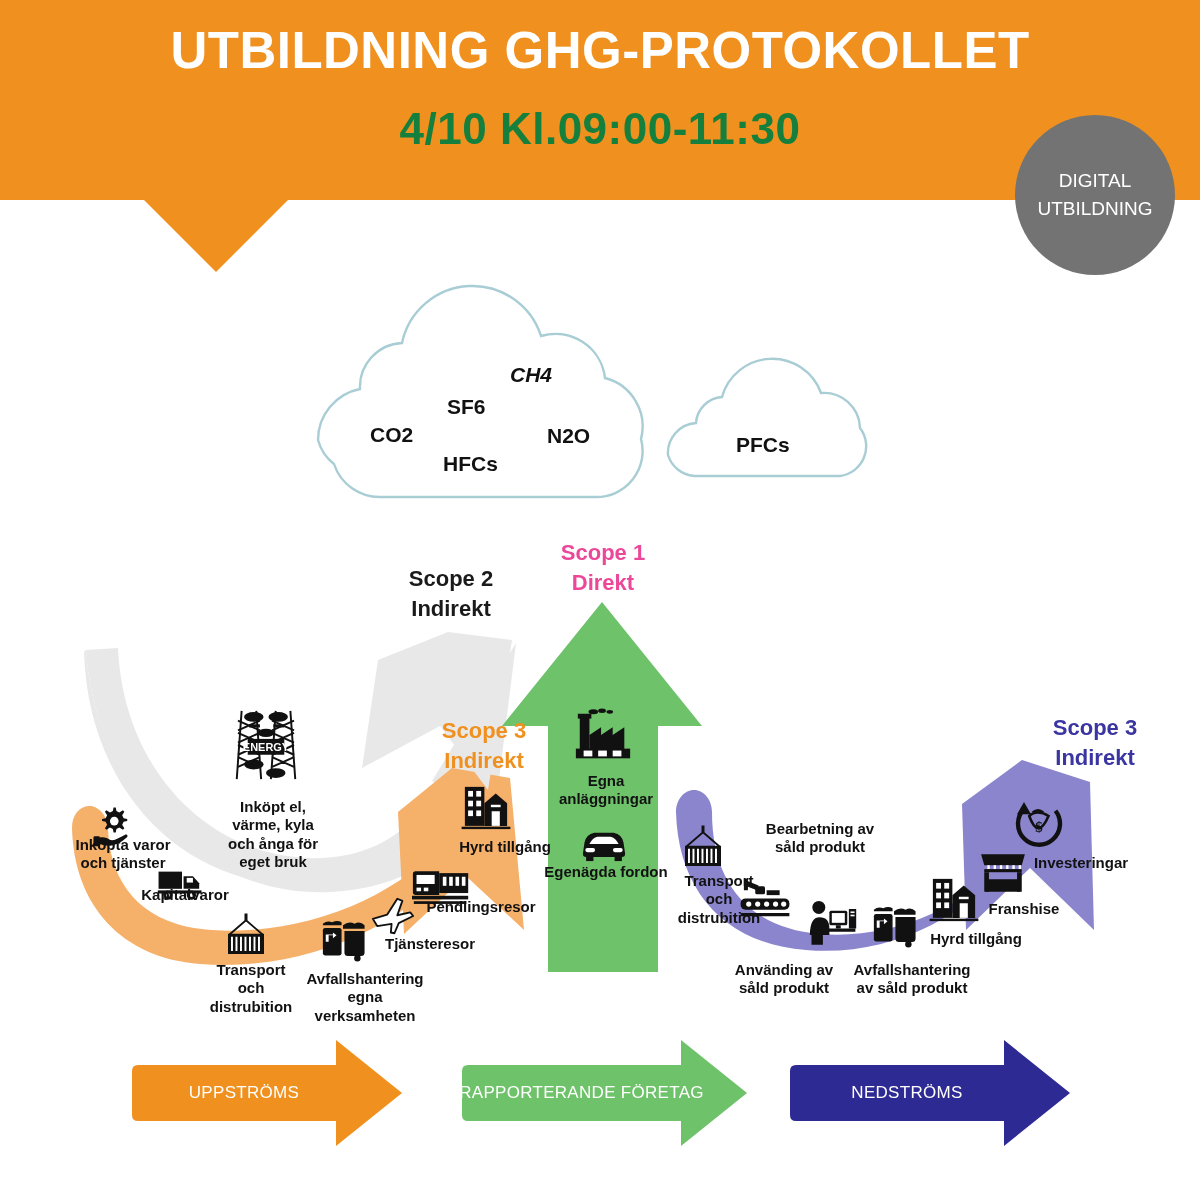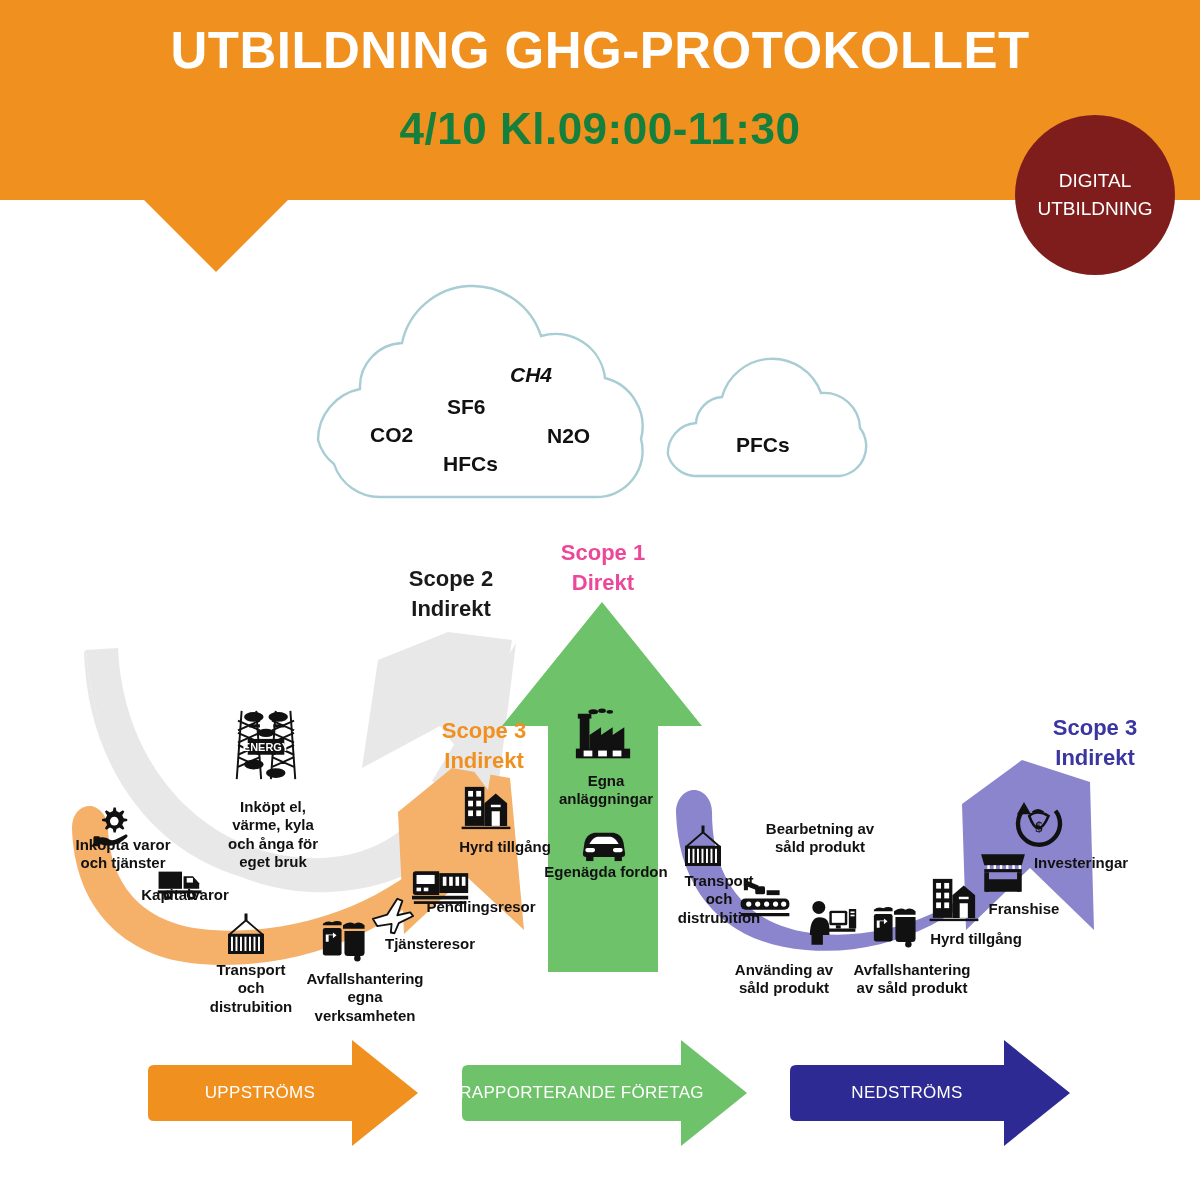--- a/index.html
+++ b/index.html
@@ -39,21 +39,21 @@
     position:absolute;left:0;top:104px;width:1200px;
     text-align:center;
     color:#15803d;
     font-size:44px;font-weight:bold;
     letter-spacing:0.5px;
     z-index:3;
   }
   .badge{
     position:absolute;left:1015px;top:115px;
     width:160px;height:160px;border-radius:50%;
-    background:#7f1d1d;
+    background:#737373;
     color:#ffffff;
     display:flex;flex-direction:column;align-items:center;justify-content:center;
     font-size:19px;font-weight:normal;line-height:1.45;
     z-index:4;
     text-align:center;
   }
 
   
   .cloud-layer{position:absolute;left:0;top:0;width:1200px;height:1200px;z-index:1;}
   .gas-label{
@@ -489,21 +489,21 @@
           <path fill="none" stroke="#111111" stroke-width="3" d="M26 20 Q32 15 38 20"></path>
           <path fill="none" stroke="#111111" stroke-width="3" d="M22 24 Q32 52 44 24 Q38 20 32 20 Q26 20 22 24 Z"></path>
           <text x="33" y="42" font-family="Liberation Serif, serif" font-size="17" font-weight="bold" fill="#111111" text-anchor="middle">$</text>
         </svg></div>
       <div class="item-label" style="left: 1026px; top: 854px; width: 110px;">
         <div>Investeringar</div>
       </div>
     </div>
 
   <div id="bottom-arrows">
-      <div class="bar-arrow" style="left: 148px; top: 1040px; width: 270px; height: 106px;"><svg width="270" height="106" viewBox="0 0 270 106">
+      <div class="bar-arrow" style="left: 132px; top: 1040px; width: 270px; height: 106px;"><svg width="270" height="106" viewBox="0 0 270 106">
           <path fill="#f0901e" d="M6,25 L204,25 L204,0 L270,53 L204,106 L204,81 L6,81 Q0,81 0,75 L0,31 Q0,25 6,25 Z"></path>
         </svg><div class="bar-text">UPPSTRÖMS</div></div>
       <div class="bar-arrow" style="left: 462px; top: 1040px; width: 285px; height: 106px;"><svg width="285" height="106" viewBox="0 0 285 106">
           <path fill="#6ec26a" d="M6,25 L219,25 L219,0 L285,53 L219,106 L219,81 L6,81 Q0,81 0,75 L0,31 Q0,25 6,25 Z"></path>
         </svg><div class="bar-text">RAPPORTERANDE FÖRETAG</div></div>
       <div class="bar-arrow" style="left: 790px; top: 1040px; width: 280px; height: 106px;"><svg width="280" height="106" viewBox="0 0 280 106">
           <path fill="#2e2a93" d="M6,25 L214,25 L214,0 L280,53 L214,106 L214,81 L6,81 Q0,81 0,75 L0,31 Q0,25 6,25 Z"></path>
         </svg><div class="bar-text">NEDSTRÖMS</div></div>
     </div>
 

